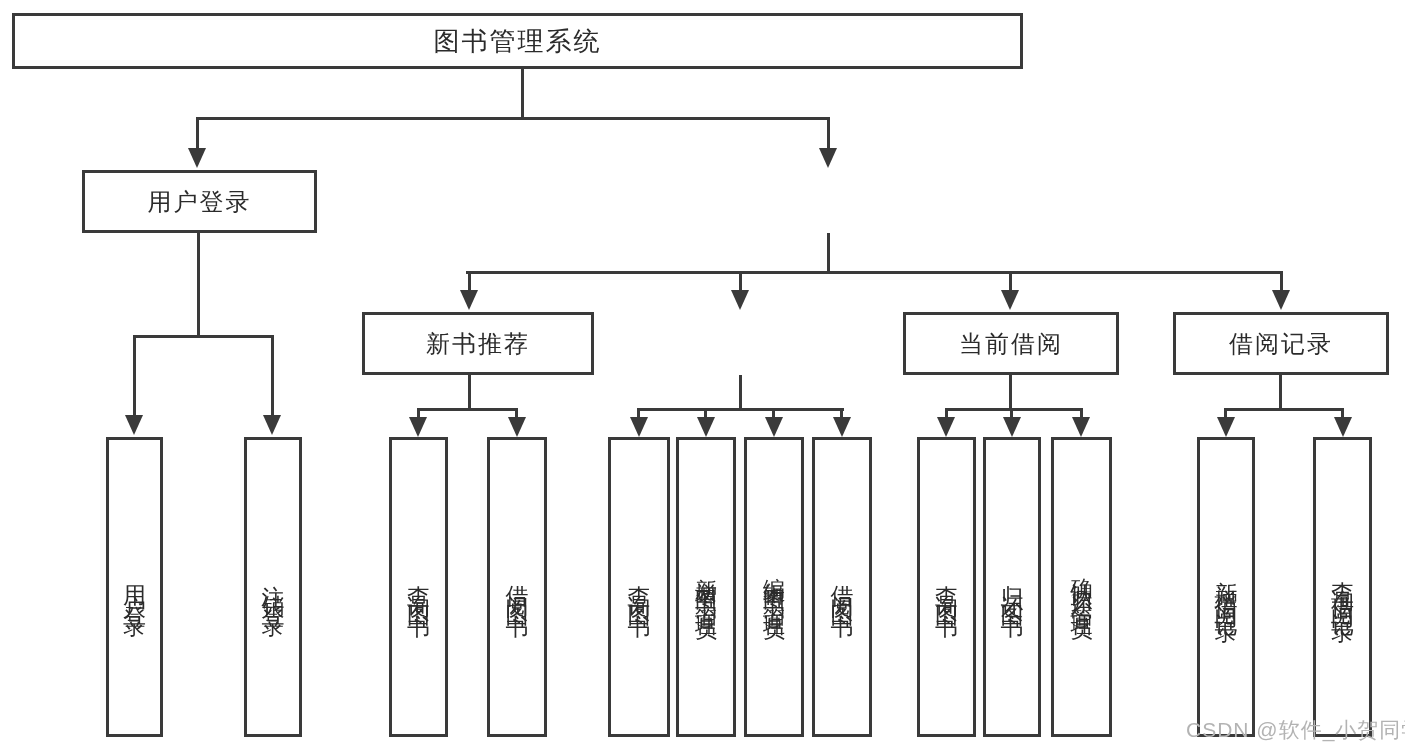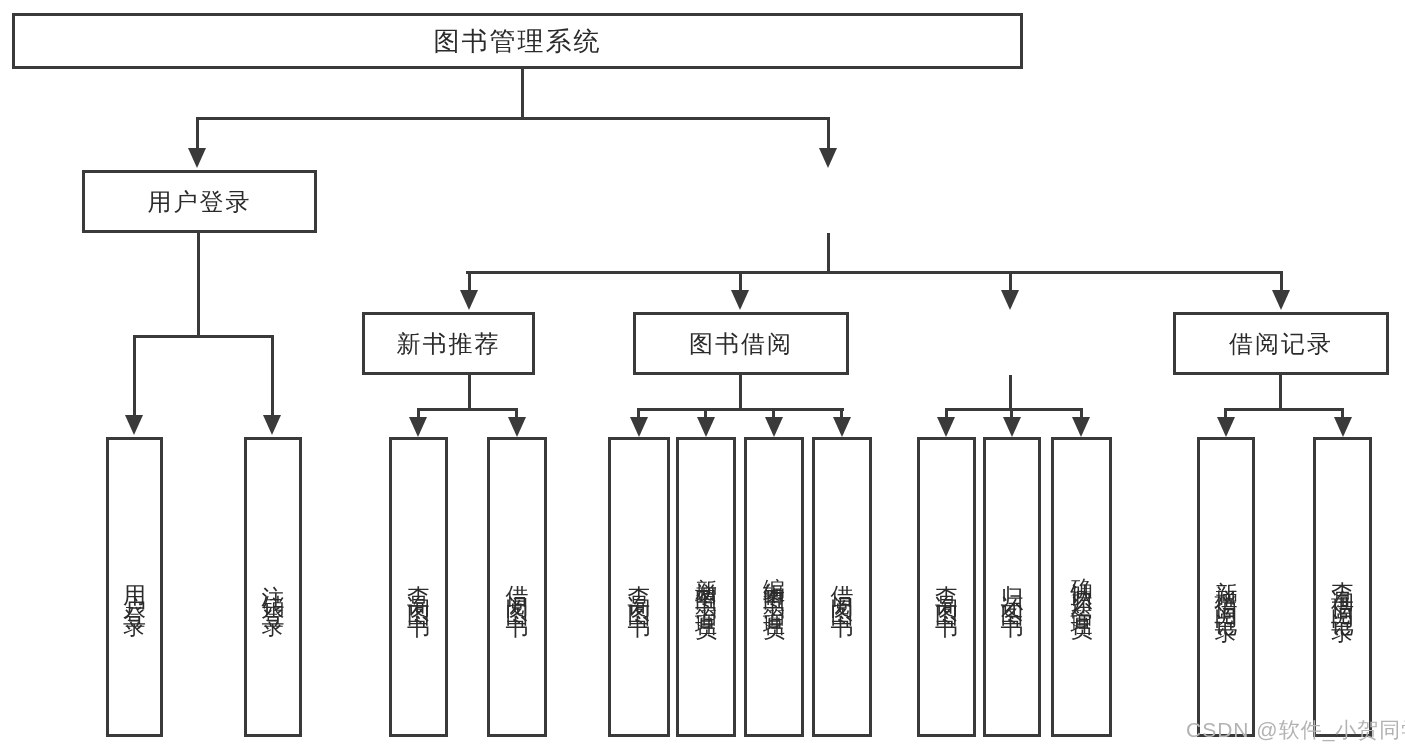--- a/index.html
+++ b/index.html
@@ -102,25 +102,25 @@
   <div class="ar" style="left:1334px;top:417px;"></div>
 
   <div class="node root" style="left:12px;top:13px;width:1011px;height:56px;">
     <span class="lbl">图书管理系统</span>
   </div>
 
   <div class="node" style="left:82px;top:170px;width:235px;height:63px;">
     <span class="lbl">用户登录</span>
   </div>
 
-  <div class="node" style="left:362px;top:312px;width:173px;height:63px;">
+  <div class="node" style="left:362px;top:312px;width:232px;height:63px;">
     <span class="lbl">新书推荐</span>
   </div>
-  <div class="node" style="left:633px;top:312px;width:216px;height:63px;">
-    <span class="lbl">图书借阅</span>
+  <div class="node" style="left:903px;top:312px;width:216px;height:63px;">
+    <span class="lbl">当前借阅</span>
   </div>
   <div class="node" style="left:1173px;top:312px;width:216px;height:63px;">
     <span class="lbl">借阅记录</span>
   </div>
 
   <div class="vnode" style="left:106px;top:437px;width:57px;height:300px;">
     <span class="lbl">用户登录</span>
   </div>
   <div class="vnode" style="left:244px;top:437px;width:58px;height:300px;">
     <span class="lbl">注销登录</span>

